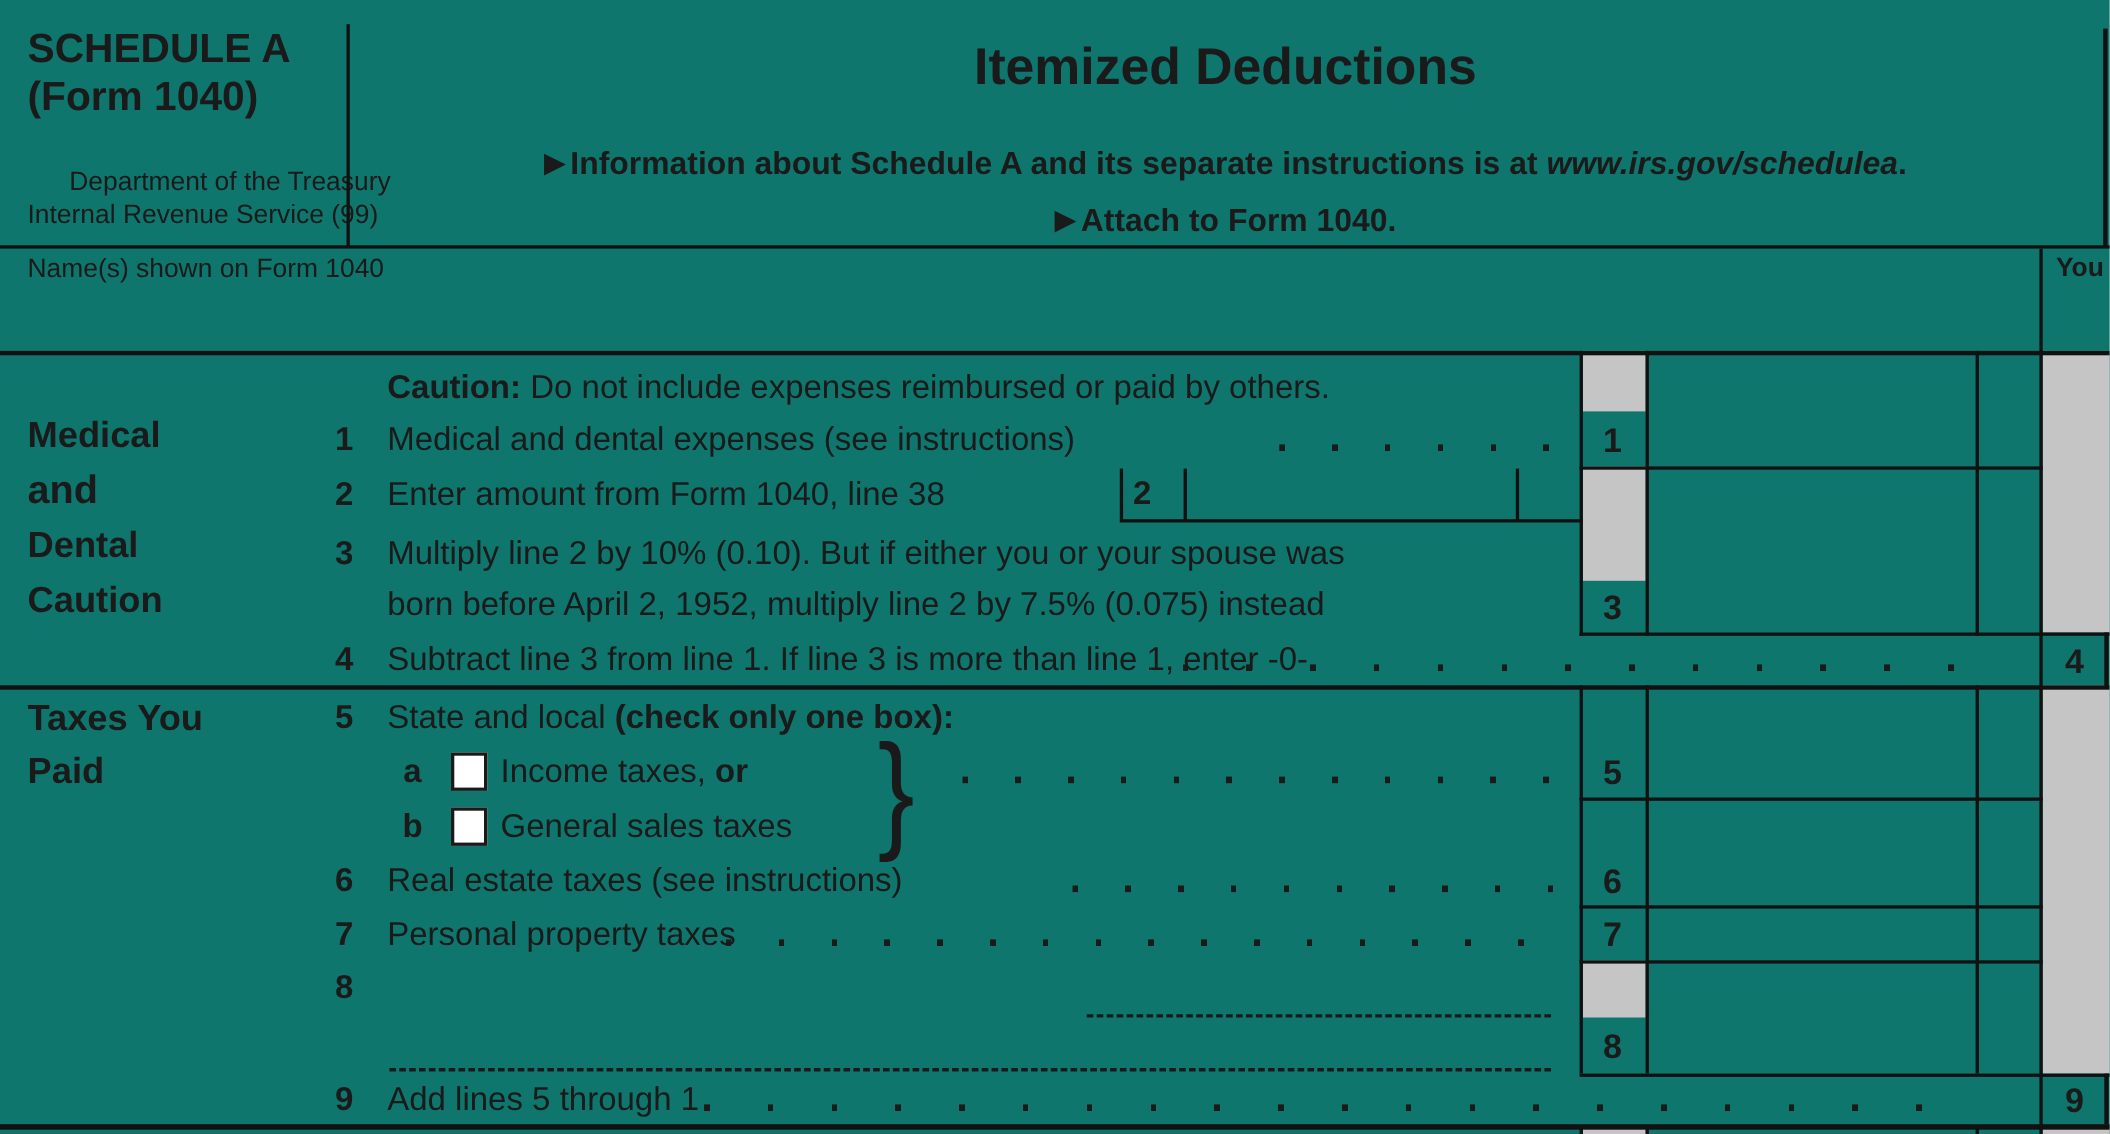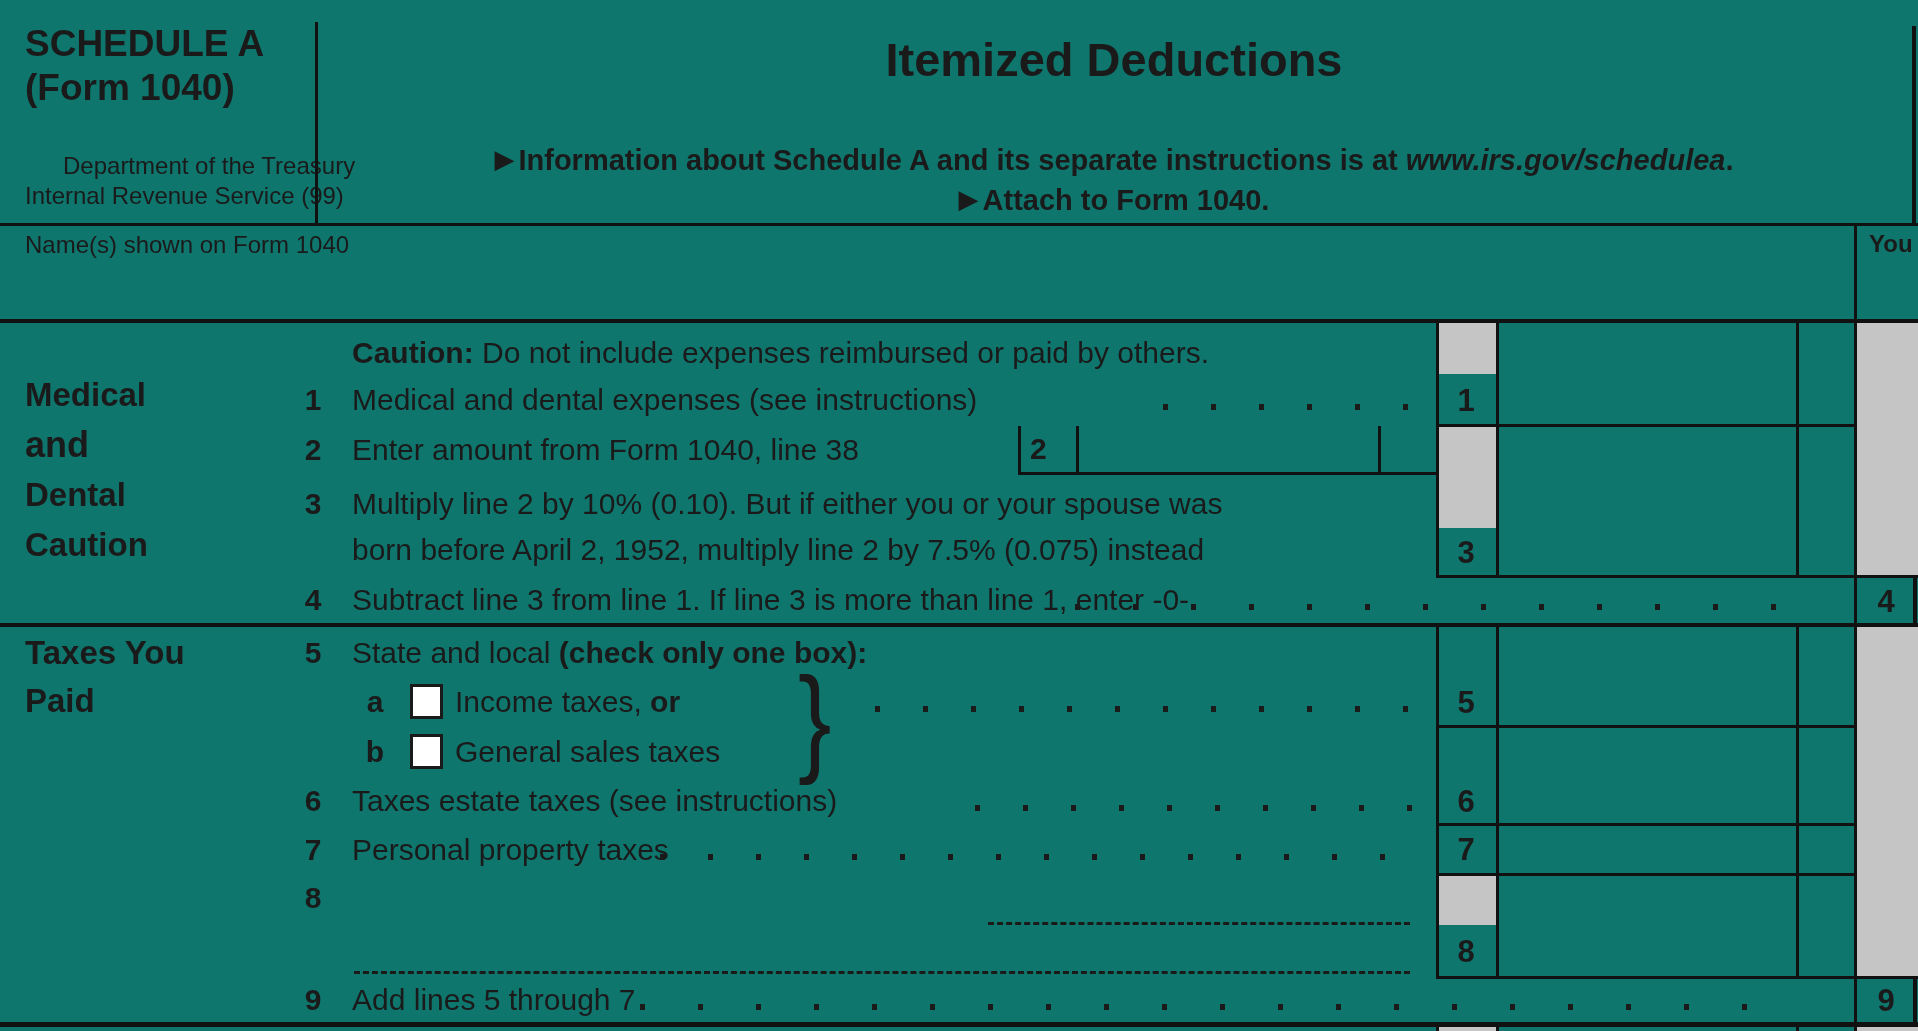--- a/index.html
+++ b/index.html
@@ -32,21 +32,21 @@
 
 <div id="page">
 
   <div class="t b abs" style="left:25px;top:22px;font-size:37px;line-height:44px;">SCHEDULE A</div>
   <div class="t b abs" style="left:25px;top:66px;font-size:37px;line-height:44px;">(Form 1040)</div>
   <div class="t small abs" style="left:25px;top:152px;margin-left:38px;">Department of the Treasury</div>
   <div class="t small abs" style="left:25px;top:182px;">Internal Revenue Service (99)</div>
 
   <div class="hdrC" style="top:32px;font-size:47px;font-weight:bold;">Itemized Deductions</div>
 
-  <div class="hdrC" style="top:132px;font-size:29px;font-weight:bold;margin-top:12px;">
+  <div class="hdrC" style="top:132px;font-size:29px;font-weight:bold;">
     <span class="arrow">▶</span><span>Information about Schedule A and its separate instructions is at </span><span class="i">www.irs.gov/schedulea</span><span>.</span>
   </div>
   <div class="hdrC" style="top:184px;font-size:29px;font-weight:bold;">
     <span class="arrow">▶</span><span>Attach to Form 1040.</span>
   </div>
 
   <div class="vl" style="left:315px;top:22px;height:203px;"></div>
   <div class="vl" style="left:1912px;top:26px;height:199px;width:4px;"></div>
   <div class="hl" style="left:0;top:223px;width:1918px;"></div>
 
@@ -131,35 +131,35 @@
     <span>Income taxes, </span><span class="b">or</span>
   </div>
   <div class="ldr" style="left:875px;top:706px;width:550px;"></div>
 
   <div class="num b" style="left:362px;top:737px;">b</div>
   <div class="cb" style="left:410px;top:734px;"></div>
   <div class="t" style="left:455px;top:737px;">General sales taxes</div>
   <div class="brace" style="left:795px;top:660px;">}</div>
 
   <div class="num" style="left:300px;top:786px;">6</div>
-  <div class="t" style="left:352px;top:786px;">Taxes estate taxes (see instructions)</div>
+  <div class="t" style="left:352px;top:786px;">Real estate taxes (see instructions)</div>
   <div class="ldr" style="left:975px;top:805px;width:450px;"></div>
 
   <div class="num" style="left:300px;top:835px;">7</div>
   <div class="t" style="left:352px;top:835px;">Personal property taxes</div>
   <div class="ldr" style="left:660px;top:854px;width:765px;"></div>
 
   <div class="num" style="left:300px;top:883px;">8</div>
   <div class="dsh" style="left:988px;top:922px;width:422px;"></div>
   <div class="field" style="left:988px;top:898px;width:422px;height:24px;"></div>
   <div class="dsh" style="left:354px;top:971px;width:1056px;"></div>
   <div class="field" style="left:354px;top:947px;width:1056px;height:24px;"></div>
 
   <div class="num" style="left:300px;top:985px;">9</div>
-  <div class="t" style="left:352px;top:985px;">Add lines 5 through 7</div>
+  <div class="t" style="left:352px;top:985px;">Add lines 5 through 1</div>
   <div class="ldr ldr2" style="left:640px;top:1004px;width:1160px;"></div>
 
   <div class="nb" style="top:385px;">1</div>
   <div class="nb" style="top:537px;">3</div>
   <div class="nb" style="top:687px;">5</div>
   <div class="nb" style="top:786px;">6</div>
   <div class="nb" style="top:834px;">7</div>
   <div class="nb" style="top:936px;">8</div>
   <div class="nbr" style="top:586px;">4</div>
   <div class="nbr" style="top:985px;">9</div>

